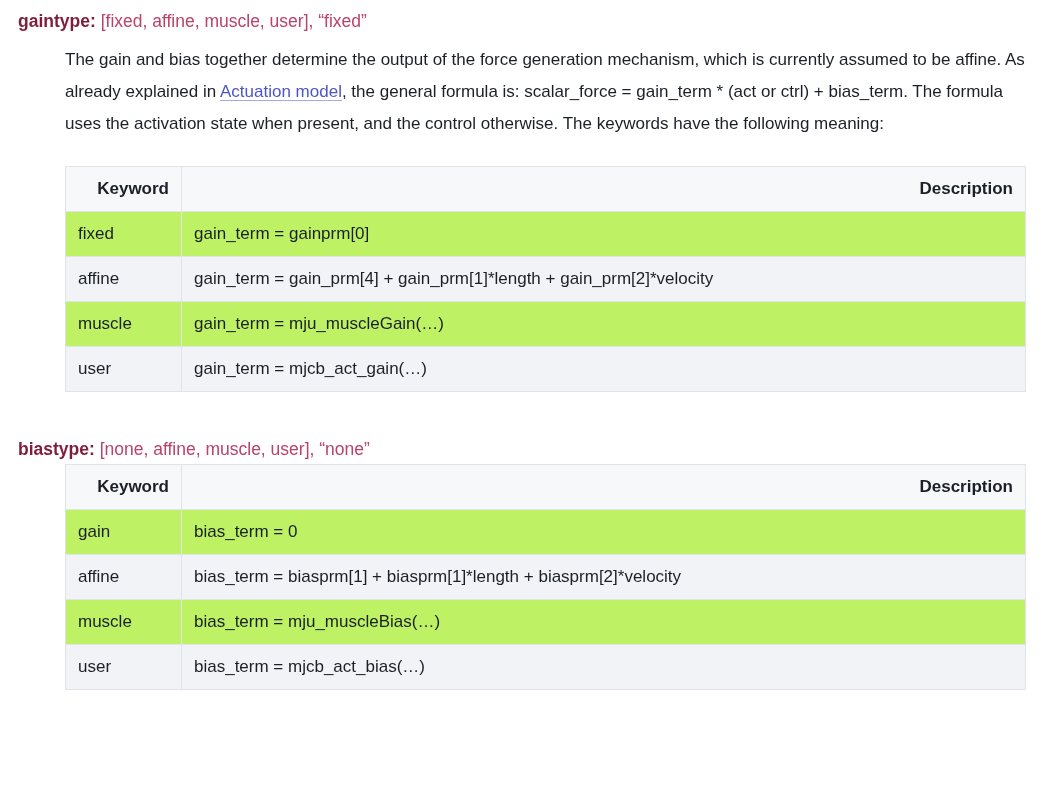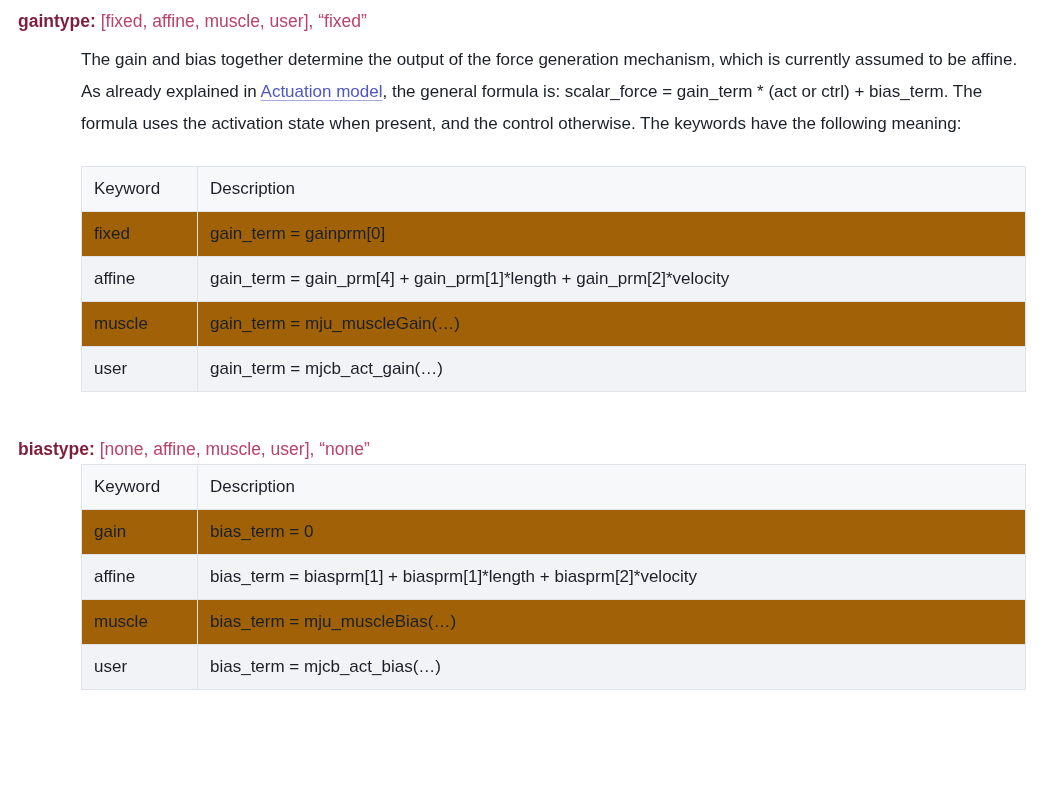--- a/index.html
+++ b/index.html
@@ -21,21 +21,21 @@
     line-height: 30px;
   }
   .attr-name {
     color: var(--attr-name, #7f1d3b);
     font-weight: 700;
   }
   .attr-value {
     color: var(--attr-value, #bb4268);
   }
   .attr-body {
-    margin-left: 63px;
+    margin-left: 47px;
   }
   .para {
     margin: 8px 0 26px 0;
     line-height: 32px;
   }
   .doc-link {
     color: var(--link, #4e56c6);
     text-decoration: underline;
     text-decoration-color: rgba(78, 86, 198, 0.5);
     text-underline-offset: 3px;
@@ -47,26 +47,26 @@
     margin: 0 0 42px 0;
   }
   .kw-table th, .kw-table td {
     border: 1px solid var(--table-border, #e0e3e8);
     padding: 10px 12px;
     line-height: 24px;
     font-size: 17px;
   }
   .kw-table th {
     background: var(--header-bg, #f7f8fa);
-    font-weight: 400;
-    text-align: left;
+    font-weight: 700;
+    text-align: right;
   }
   .kw-table td {
     text-align: left;
-    background: #a16207;
+    background: #bef264;
   }
   .kw-table .col-kw {
     width: 116px;
   }
   .kw-table tbody tr:nth-child(even) td {
     background: var(--row-alt, #f2f3f6);
   }
   section.attr-section { margin: 0; }
 </style>
 </head>

